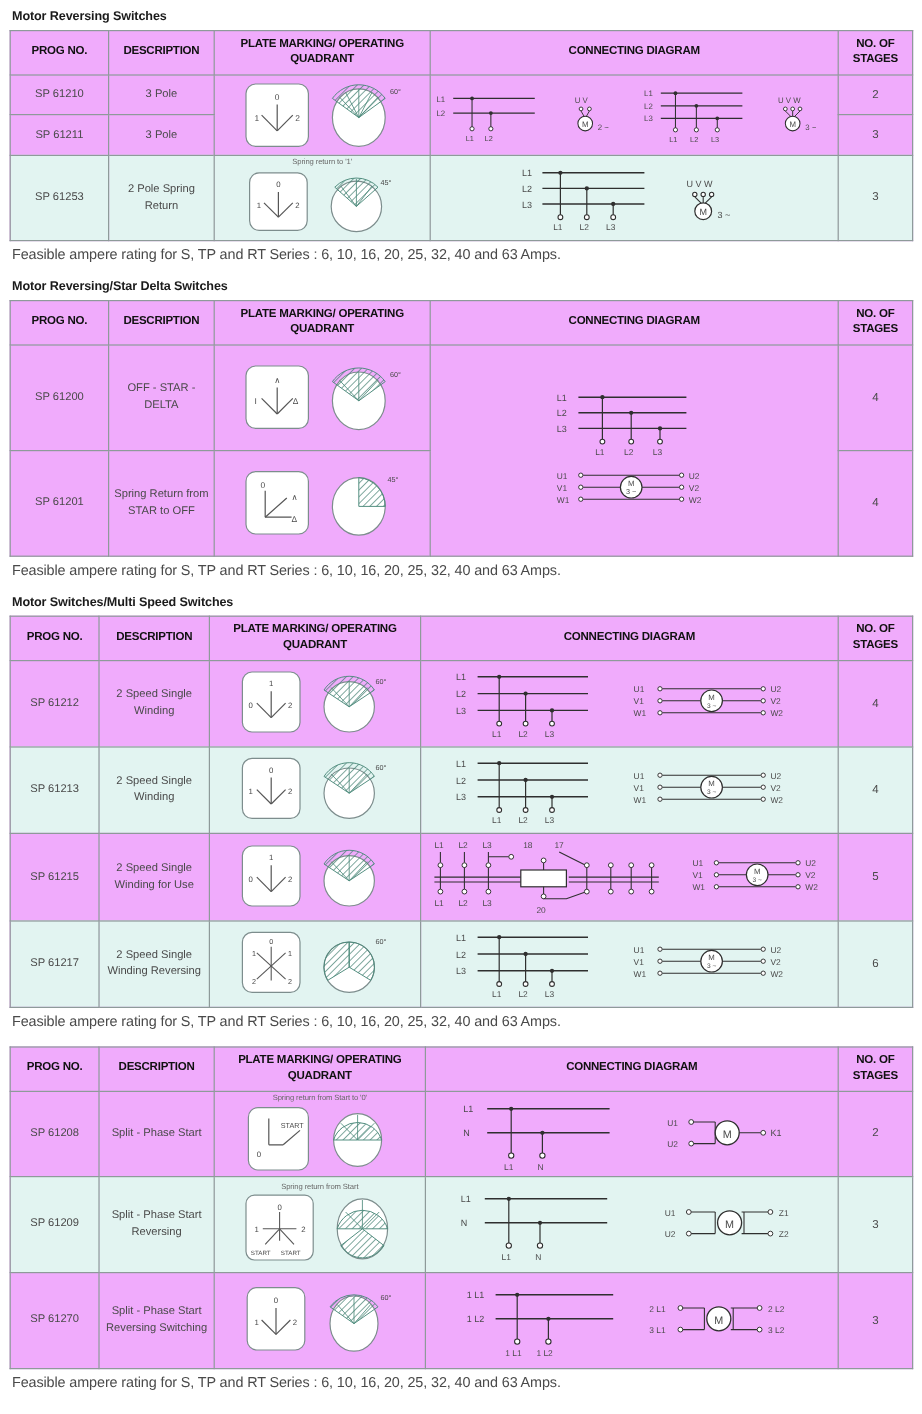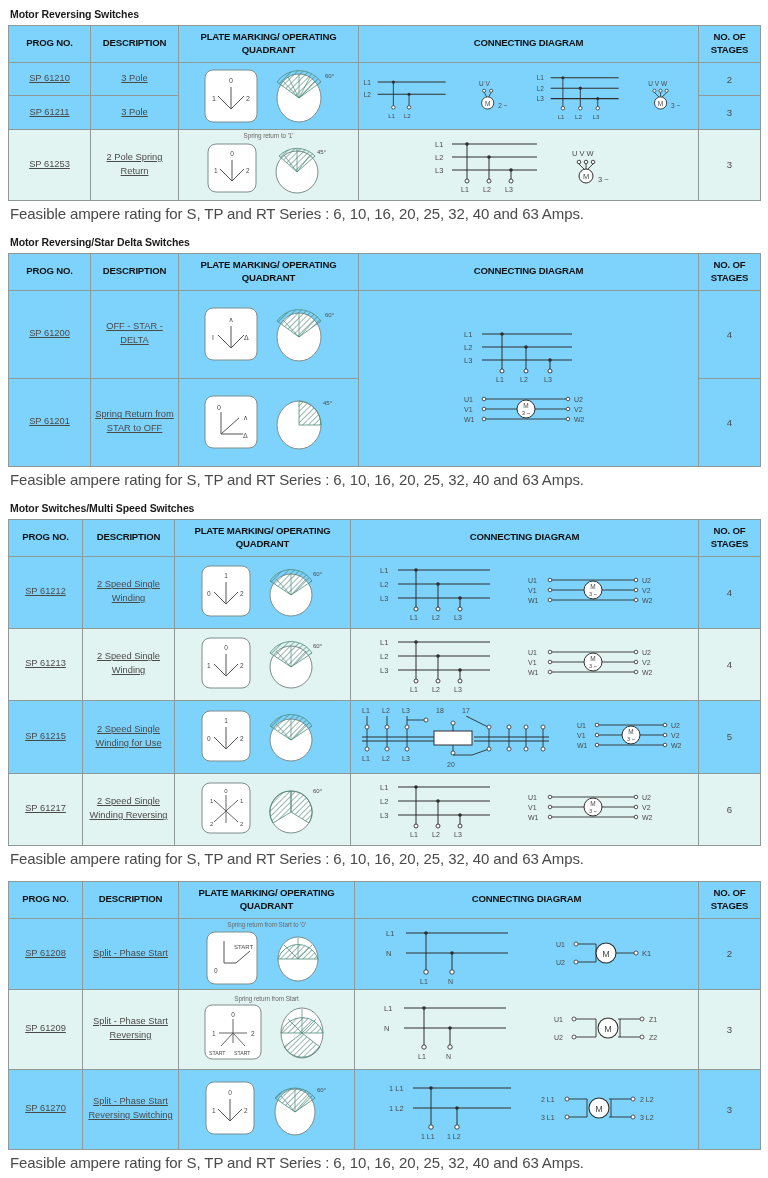--- a/index.html
+++ b/index.html
@@ -17,48 +17,47 @@
     font-size: 10.5px;
     font-weight: bold;
     color: #1b1b1b;
     margin: 4px 0 5px 2px;
     letter-spacing: -0.1px;
   }
   table.sw {
     width: 752px;
     border-collapse: collapse;
     table-layout: fixed;
-    background: #7dd3fc;
+    background: #f0abfc;
   }
   table.sw th, table.sw td {
     border: 1px solid #8e9a9a;
     vertical-align: middle;
     text-align: center;
     padding: 2px 3px;
   }
   table.sw th {
     font-size: 9.6px;
     font-weight: bold;
     color: #111;
     line-height: 1.35;
     letter-spacing: -0.2px;
     padding: 5px 2px;
   }
   td.prog, td.desc {
     font-size: 9.3px;
     color: #4a4a4a;
     line-height: 1.5;
-    text-decoration: underline;
   }
   td.stages { font-size: 9.6px; color: #4a4a4a; }
   tr.hl td { background: #e2f4f1; }
   .cellwrap { display:flex; align-items:center; justify-content:center; gap:6px; }
   .cd { display:flex; align-items:center; justify-content:center; gap:14px; }
   .note {
-    font-size: 15px;
+    font-size: 12px;
     color: #4a4a4a;
     margin: 4px 0 14px 2px;
     letter-spacing: -0.1px;
   }
   svg { display:block; }
   svg text { font-family: "Liberation Sans", sans-serif; fill: #4a4a4a; }
   .springlbl {
     font-size: 6.4px;
     color: #6a6a6a;
     text-align: center;

